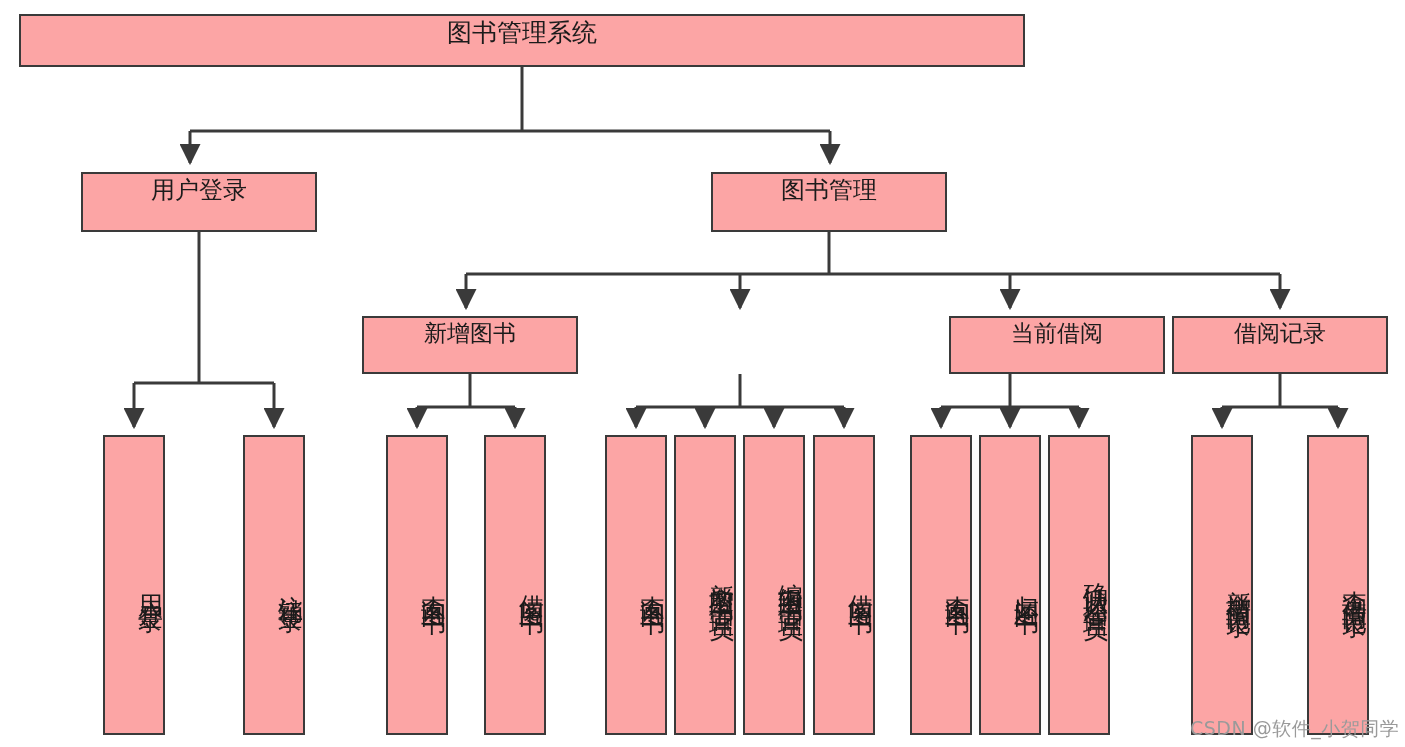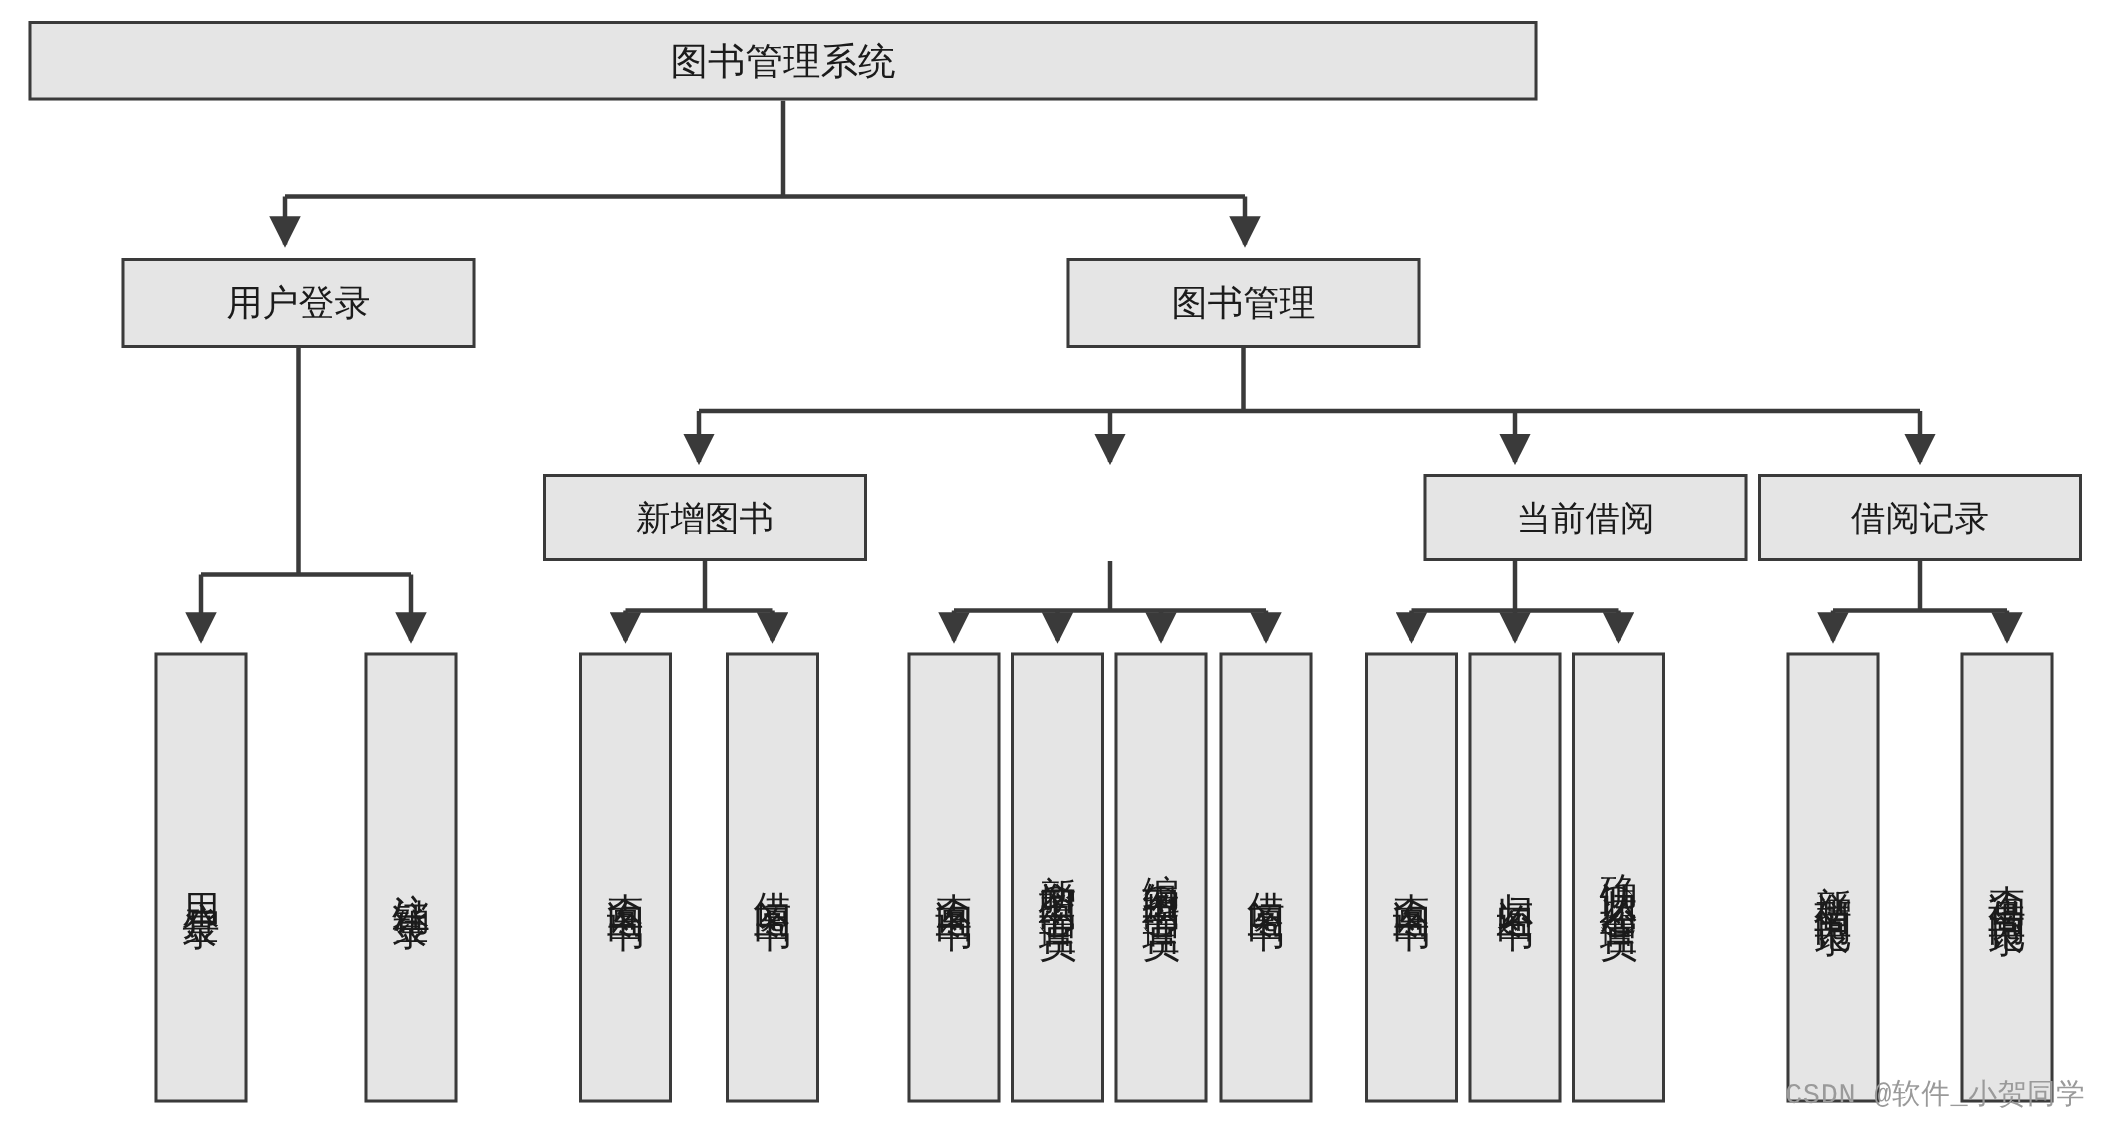--- a/index.html
+++ b/index.html
@@ -8,24 +8,24 @@
     background:#ffffff;
     font-family:"DejaVu Sans","Liberation Sans",sans-serif;
     overflow:hidden;
   }
   #canvas{position:relative;width:1405px;height:747px;}
   svg#wires{position:absolute;left:0;top:0;width:1405px;height:747px;}
 
   .node{
     position:absolute;
     box-sizing:border-box;
-    background:#e5e5e5;
+    background:#fca5a5;
     border:2px solid #3a3a3a;
     display:flex;
-    align-items:center;
+    align-items:flex-start;
     justify-content:center;
     color:#1b1b1b;
   }
   .node.root{font-size:25px;}
   .node.lvl2{font-size:24px;}
   .node.lvl3{font-size:23px;}
   .node.leaf{
     writing-mode:vertical-rl;
     text-orientation:upright;
     font-size:25px;
@@ -160,17 +160,17 @@
     <span class="vtxt">确认归还（管理员）</span>
   </div>
 
   <div class="node leaf" style="left:1191px;top:435px;width:62px;height:300px;">
     <span class="vtxt">新增借阅记录</span>
   </div>
   <div class="node leaf" style="left:1307px;top:435px;width:62px;height:300px;">
     <span class="vtxt">查询借阅记录</span>
   </div>
 
-  <div class="watermark" style="left:1190px;top:716px;font-family:Liberation Mono, monospace;">
+  <div class="watermark" style="left:1190px;top:716px;">
     <span>CSDN @软件_小贺同学</span>
   </div>
 
 </div>
 
 </body></html>

